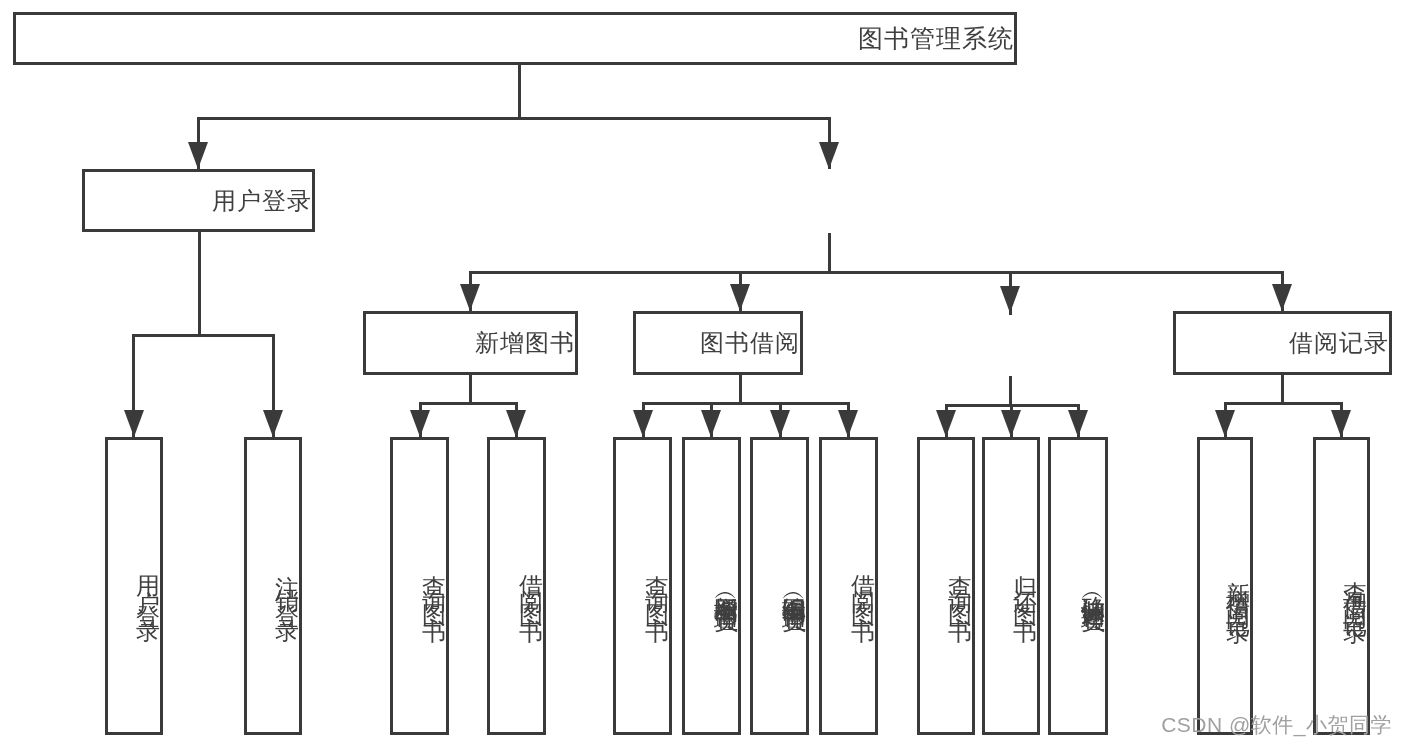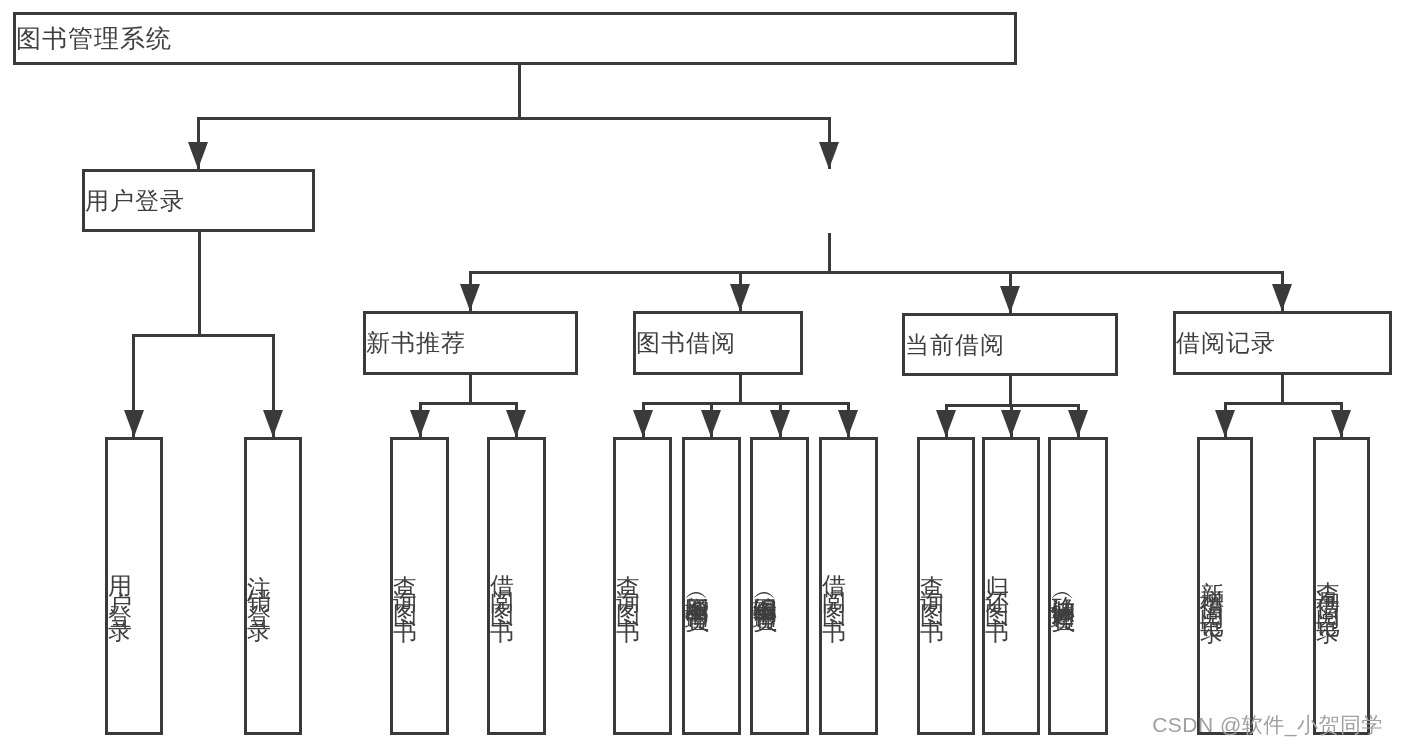--- a/index.html
+++ b/index.html
@@ -8,42 +8,42 @@
     --bg:#ffffff;
   }
   *{box-sizing:border-box;margin:0;padding:0;}
   html,body{background:#fff;}
   body{font-family:"Liberation Sans","DejaVu Sans",sans-serif;}
   #canvas{
     position:relative;width:1405px;height:747px;background:var(--bg);overflow:hidden;
   }
   .node{
     position:absolute;border:3px solid var(--line);background:#fff;
-    display:flex;align-items:center;justify-content:flex-start;
+    display:flex;align-items:center;justify-content:flex-end;
     color:var(--text);
   }
   .hbox span{font-size:24px;letter-spacing:1px;white-space:nowrap;}
   .rootbox span{font-size:25px;}
   .vbox .vlabel{
     writing-mode:vertical-rl;text-orientation:mixed;
     font-size:24px;line-height:1;letter-spacing:0.25em;white-space:nowrap;
   }
   .vlabel.loose{letter-spacing:0.62em;}
   .vlabel.mid{letter-spacing:0.34em;}
   .vlabel.tight{letter-spacing:0.08em;}
   .vline,.hline{position:absolute;background:var(--line);}
   .vline{width:3px;}
   .hline{height:3px;}
   .arrow{
     position:absolute;width:0;height:0;
     border-left:10px solid transparent;border-right:10px solid transparent;
     border-top:27px solid var(--line);
   }
   .watermark{
-    position:absolute;right:22px;top:711px;z-index:6;
+    position:absolute;right:13px;top:711px;z-index:6;
     font-size:21px;color:#a0a0a0;letter-spacing:0.5px;white-space:nowrap;
   }
 </style>
 </head>
 <body>
 
 <div id="canvas">
 
   <div class="node hbox rootbox" style="left:13px;top:12px;width:1004px;height:53px">
     <span>图书管理系统</span>
@@ -72,27 +72,24 @@
   <div class="vline" style="left:469px;top:271px;height:42px"></div>
   <div class="vline" style="left:739px;top:271px;height:42px"></div>
   <div class="vline" style="left:1009px;top:271px;height:44px"></div>
   <div class="vline" style="left:1281px;top:271px;height:42px"></div>
   <div class="arrow" style="left:460px;top:284px"></div>
   <div class="arrow" style="left:730px;top:284px"></div>
   <div class="arrow" style="left:1000px;top:286px"></div>
   <div class="arrow" style="left:1272px;top:284px"></div>
 
   <div class="node hbox" style="left:363px;top:311px;width:215px;height:64px">
-    <span>新书推荐</span>
+    <span>新增图书</span>
   </div>
   <div class="node hbox" style="left:633px;top:311px;width:170px;height:64px">
     <span>图书借阅</span>
-  </div>
-  <div class="node hbox" style="left:902px;top:313px;width:216px;height:63px">
-    <span>当前借阅</span>
   </div>
   <div class="node hbox" style="left:1173px;top:311px;width:219px;height:64px">
     <span>借阅记录</span>
   </div>
 
   <div class="vline" style="left:469px;top:375px;height:30px"></div>
   <div class="hline" style="left:419px;top:402px;width:99px"></div>
   <div class="vline" style="left:419px;top:402px;height:35px"></div>
   <div class="vline" style="left:515px;top:402px;height:35px"></div>
   <div class="arrow" style="left:410px;top:410px"></div>

